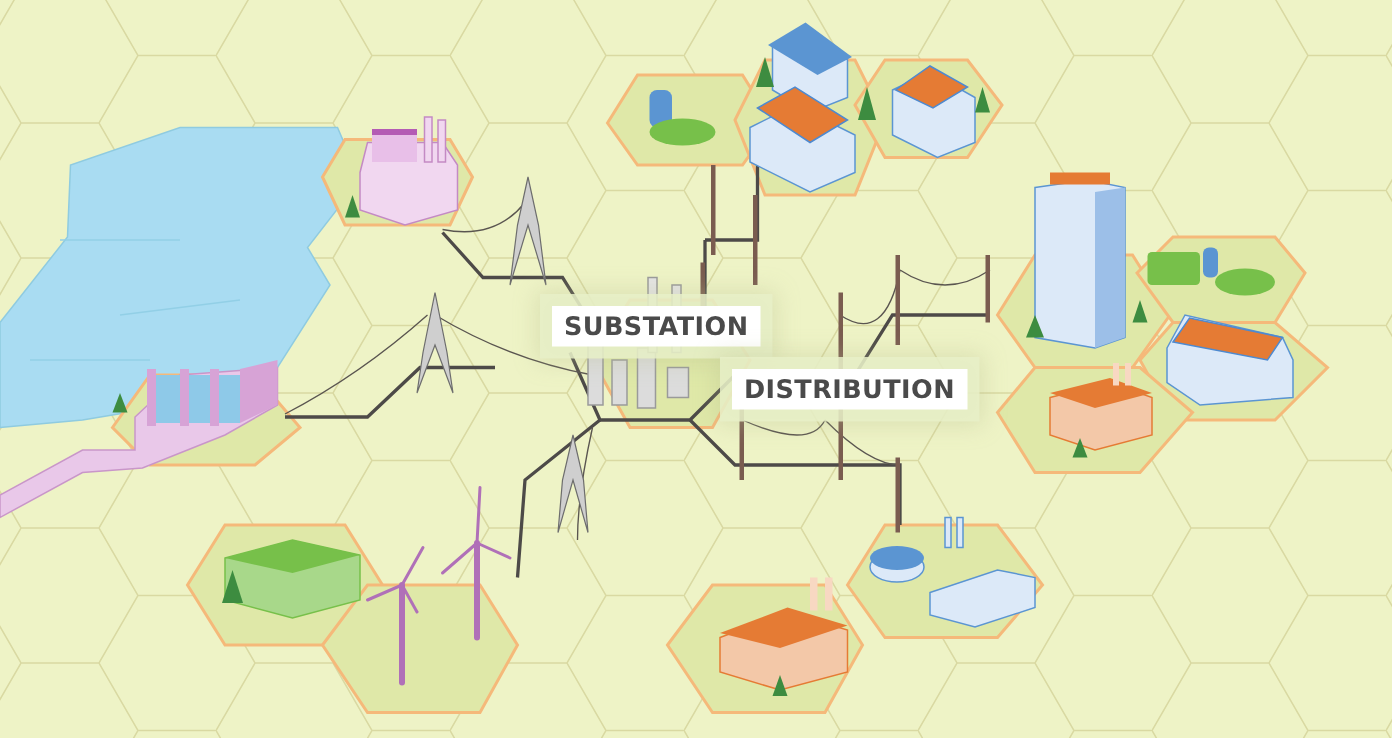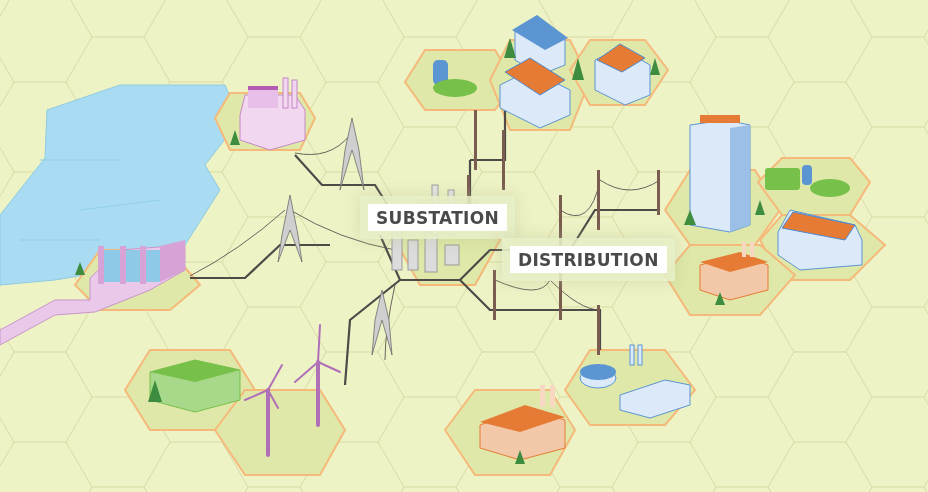--- a/index.html
+++ b/index.html
@@ -196,14 +196,14 @@
     <path d="M690 210 L684 225 L696 225 Z"></path>
     <path d="M760 200 L755 215 L765 215 Z"></path>
     <path d="M720 292 L715 305 L725 305 Z"></path>
     <path d="M520 450 L515 464 L525 464 Z"></path>
     <path d="M155 380 L148 402 L162 402 Z"></path>
     <path d="M80 262 L75 275 L85 275 Z"></path>
   </g>
 </svg>
 
 <div class="label" style="left:368px;top:204px;">SUBSTATION</div>
-<div class="label" style="left:488px;top:246px;margin-left:22px;">DISTRIBUTION</div>
+<div class="label" style="left:488px;top:246px;">DISTRIBUTION</div>
 </div>
 
 </body></html>

